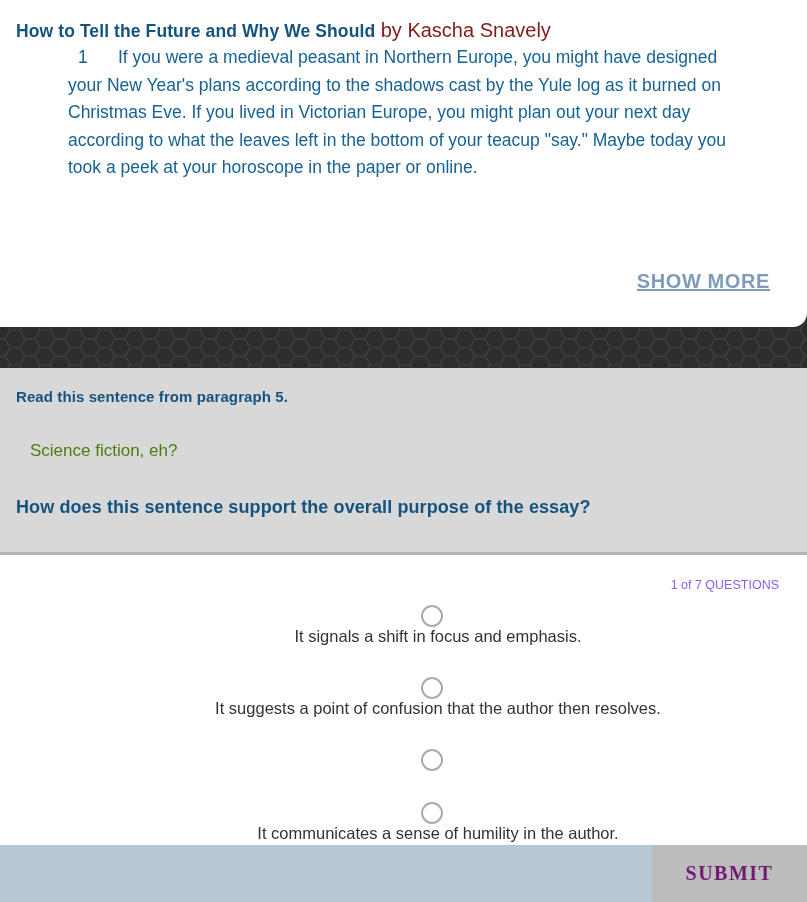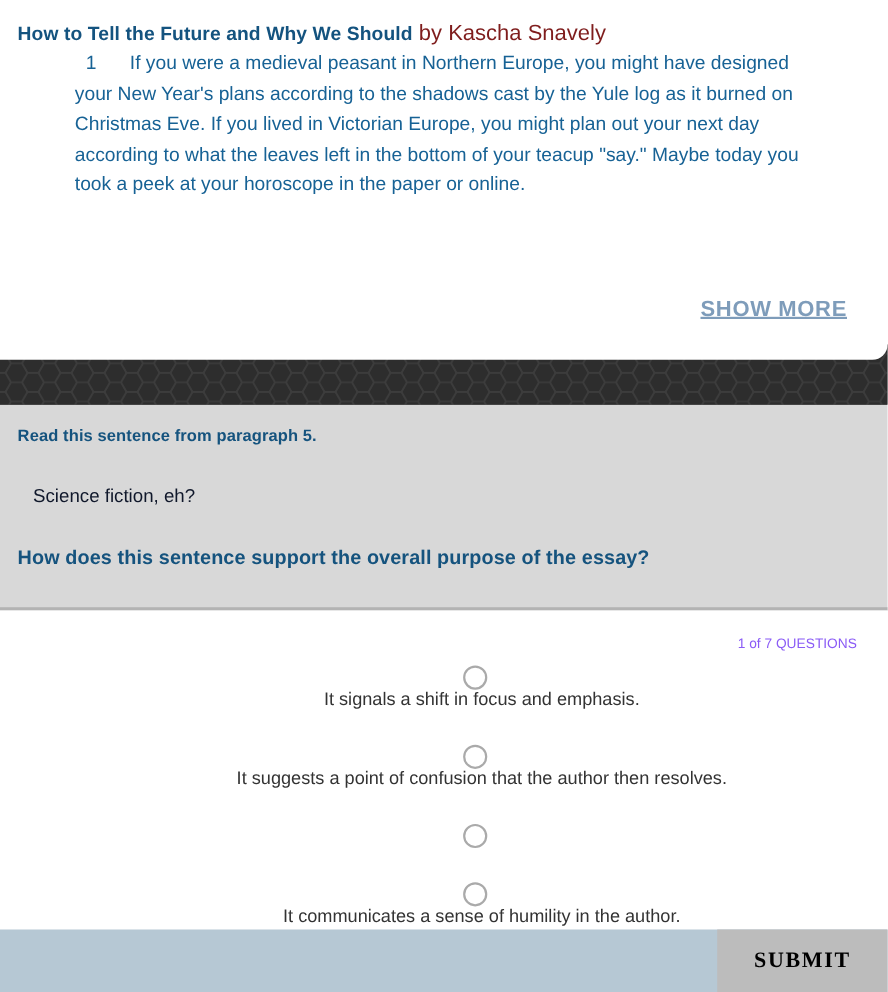--- a/index.html
+++ b/index.html
@@ -74,21 +74,21 @@
   }
   .question-prompt {
     color: #15537e;
     font-weight: bold;
     font-size: 15px;
     letter-spacing: 0.1px;
   }
   .question-quote {
     margin-top: 36px;
     margin-left: 14px;
-    color: #0f172a;
+    color: #4d7c0f;
     font-size: 17px;
   }
   .question-prompt-2 {
     margin-top: 36px;
     color: #15537e;
     font-weight: bold;
     font-size: 18px;
     letter-spacing: 0.1px;
   }
 
@@ -138,21 +138,21 @@
     height: 57px;
     background: #b6c8d4;
     display: flex;
   }
   .footer-spacer { flex: 1 1 auto; }
   .submit-button {
     width: 155px;
     height: 57px;
     background: #bcbcbc;
     border: none;
-    color: #000000;
+    color: #701a75;
     font-family: "Liberation Serif", serif;
     font-weight: bold;
     font-size: 20px;
     letter-spacing: 1.5px;
     cursor: pointer;
   }
 </style>
 </head>
 <body>
 

